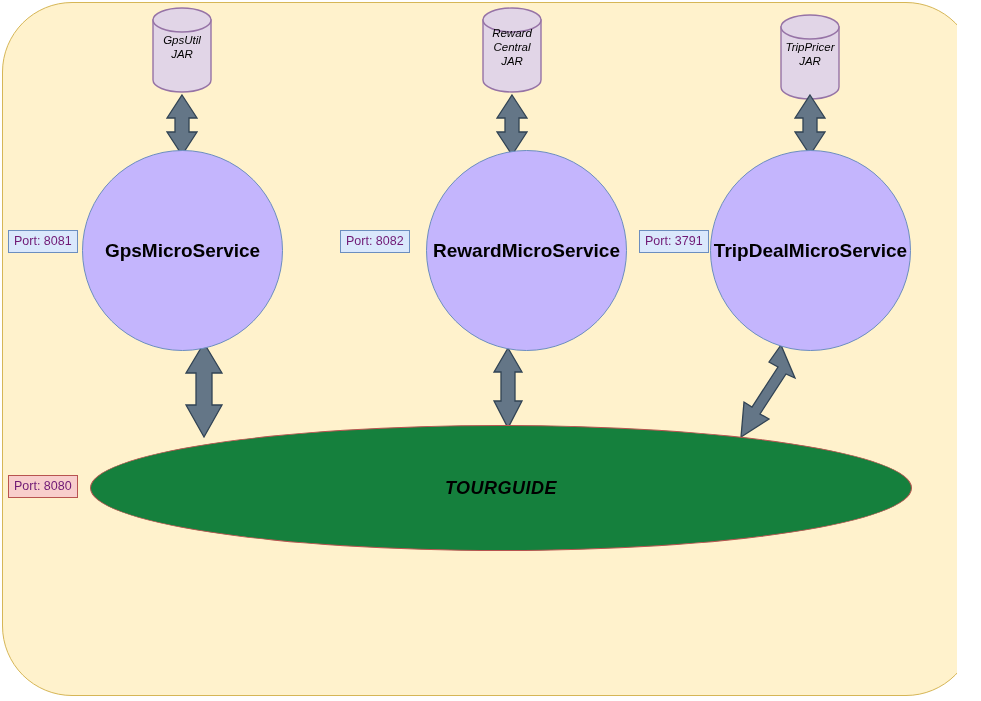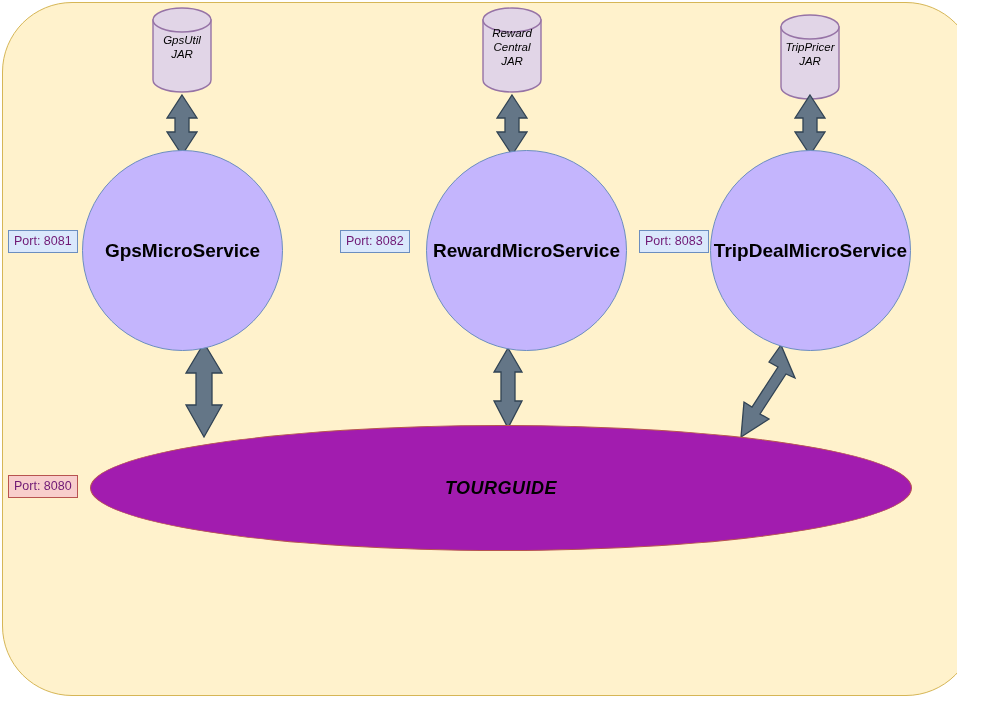--- a/index.html
+++ b/index.html
@@ -67,21 +67,21 @@
     font-style: italic;
     color: #000000;
     line-height: 14px;
   }
   .ellipse-node {
     position: absolute;
     left: 90px;
     top: 425px;
     width: 822px;
     height: 126px;
-    background: #a21caf;
+    background: #15803d;
     border: 1px solid #b85450;
     border-radius: 50%;
     box-sizing: border-box;
     display: flex;
     align-items: center;
     justify-content: center;
   }
   .ellipse-node .ellipse-label {
     font-size: 18px;
     font-weight: bold;
@@ -174,16 +174,16 @@
   <div class="node-circle" style="left:710px; top:150px; width:201px; height:201px;">
     <span class="circle-label">TripDealMicroService</span>
   </div>
 
   <div class="ellipse-node">
     <span class="ellipse-label">TOURGUIDE</span>
   </div>
 
   <div class="port-label" style="left:8px; top:230px;">Port: 8081</div>
   <div class="port-label" style="left:340px; top:230px;">Port: 8082</div>
-  <div class="port-label" style="left:639px; top:230px;">Port: 8083</div>
+  <div class="port-label" style="left:639px; top:230px;">Port: 3791</div>
   <div class="port-label port-red" style="left:8px; top:475px;">Port: 8080</div>
 
 </div>
 
 </body></html>

